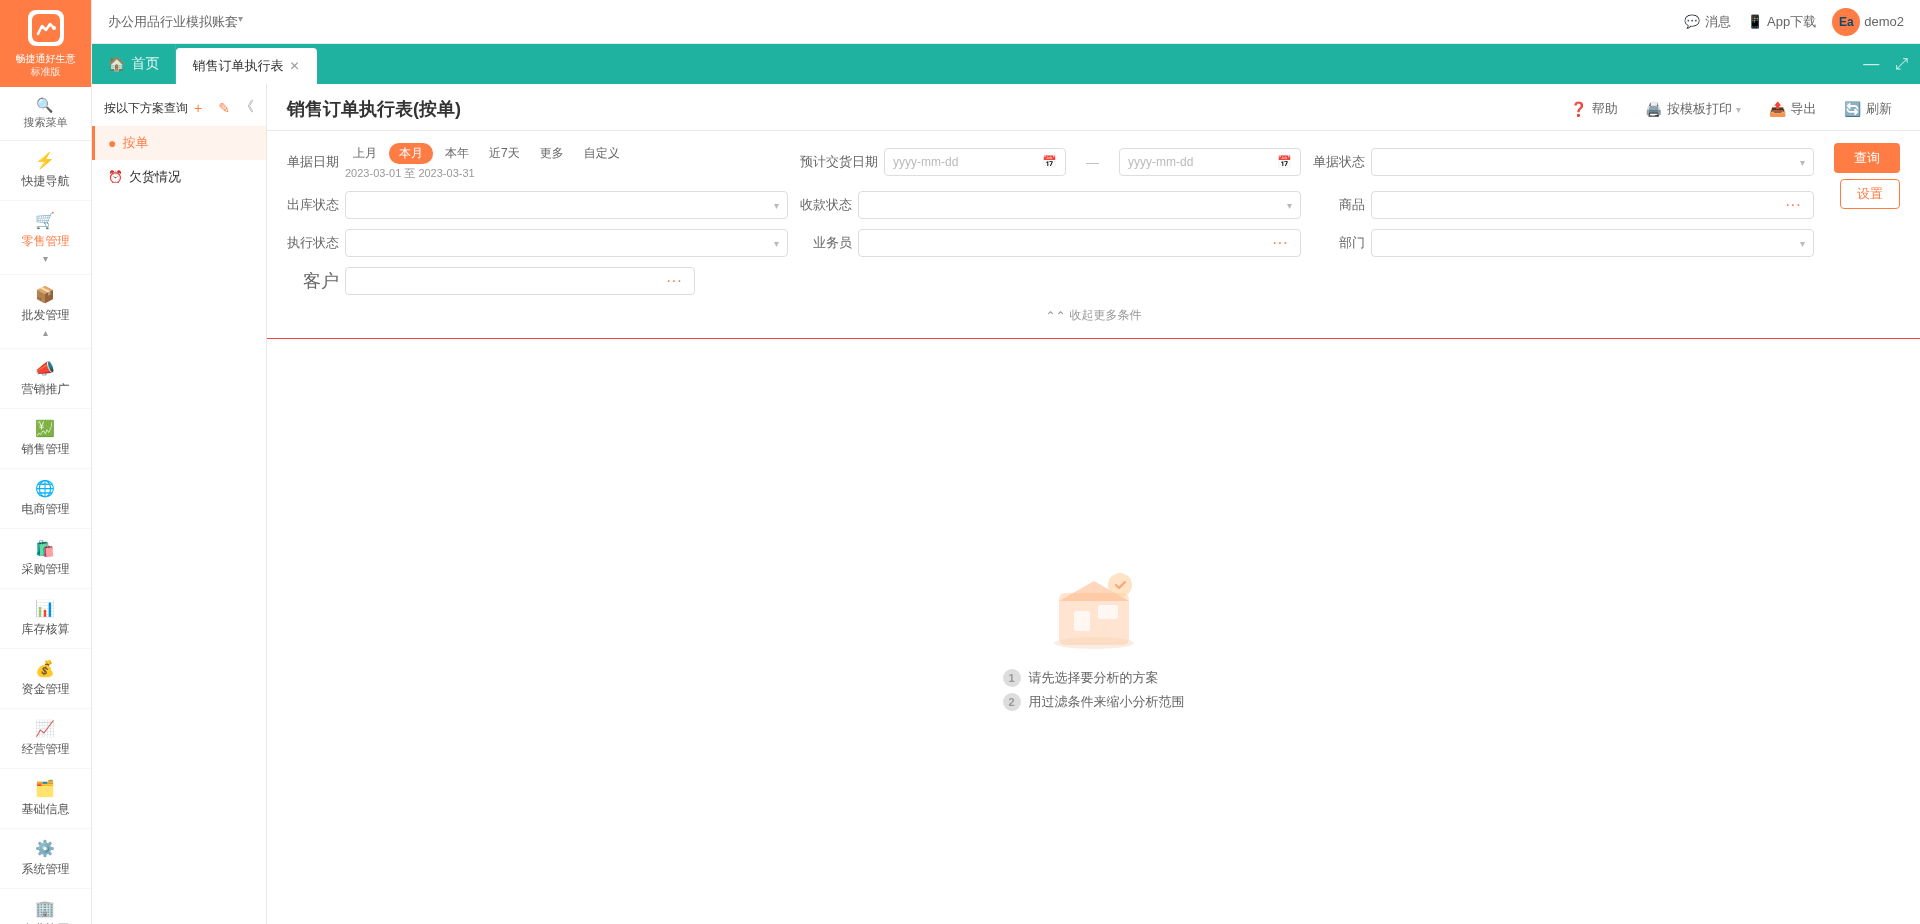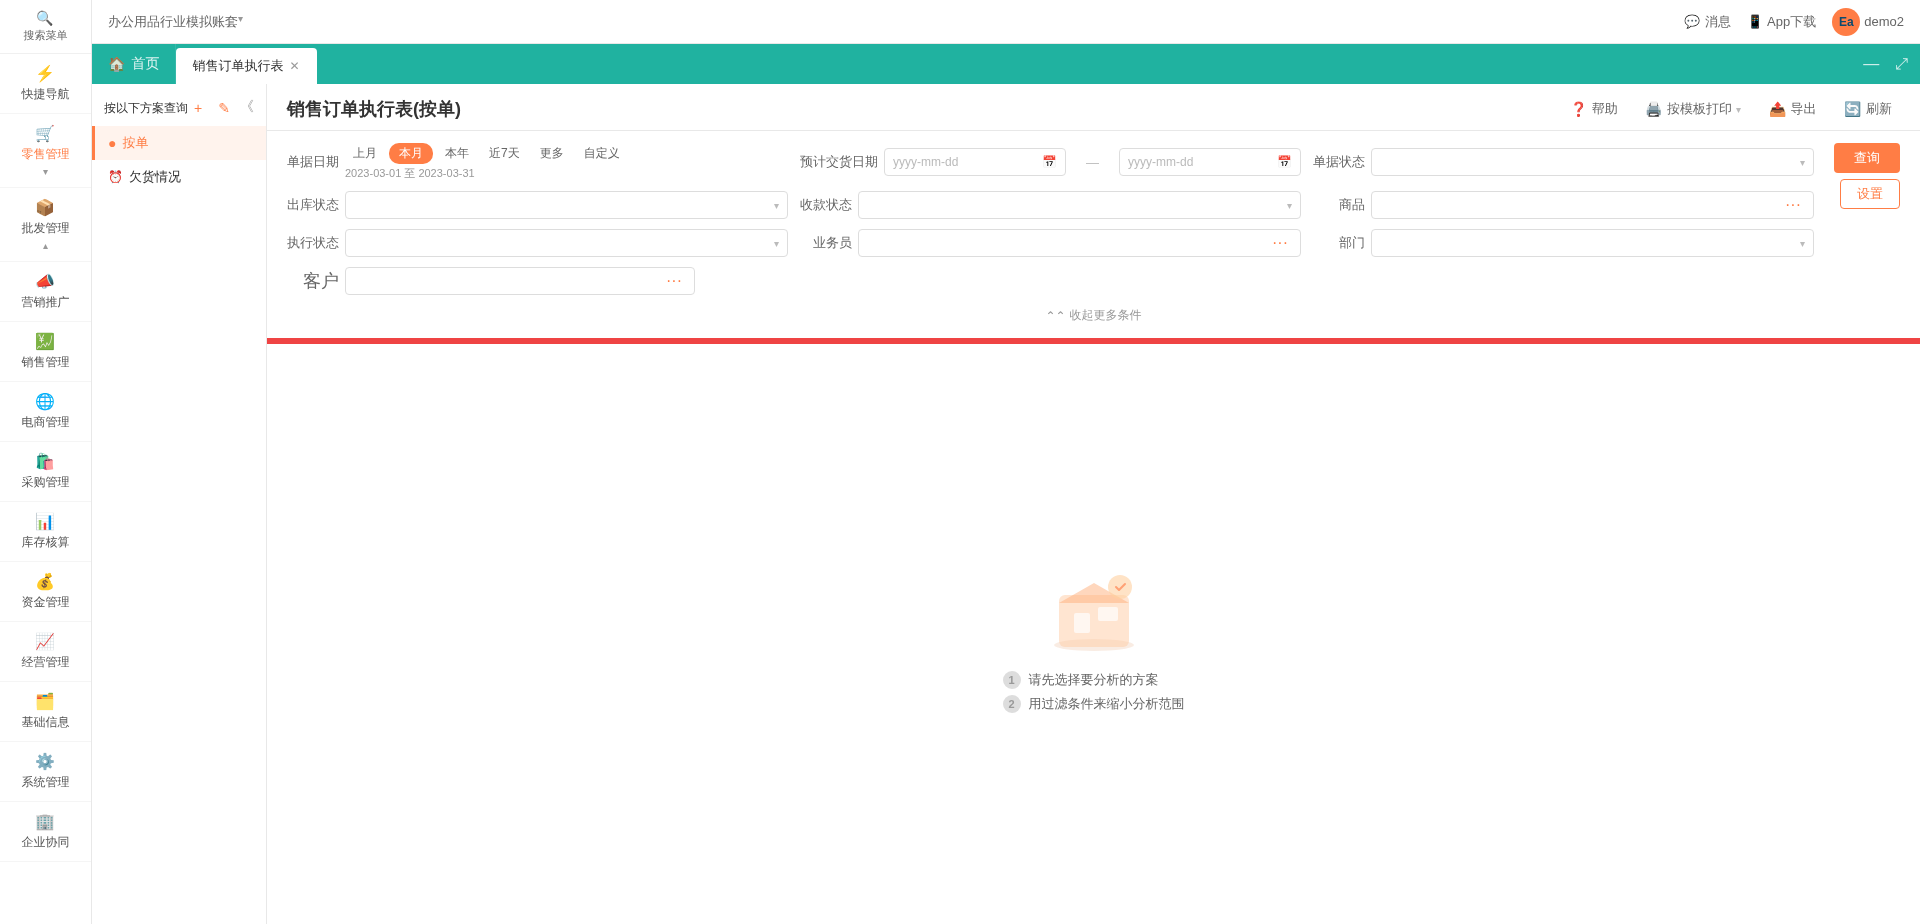--- a/index.html
+++ b/index.html
@@ -242,21 +242,21 @@
       display: flex; align-items: center; gap: 4px;
       color: #666; font-size: 13px; cursor: pointer;
       padding: 4px 8px;
     }
     .page-action-btn .btn-icon { font-size: 14px; color: #ff7d45; }
 
     
     #filter-section {
       background: #fff;
       padding: 12px 20px;
-      border-bottom: 6px solid #ef4444;
+      border-bottom: 1px solid #ef4444;
       flex-shrink: 0;
     }
     .date-tabs {
       display: flex;
       align-items: center;
       gap: 4px;
     }
     .date-tab {
       padding: 2px 8px;
       font-size: 12px;
@@ -395,20 +395,31 @@
       align-items: center;
       justify-content: space-between;
       cursor: pointer;
       min-height: 28px;
     }
   </style>
 </head>
 <body>
 
 <div id="sidebar">
+  <div class="sidebar-logo">
+    <div class="logo-icon">
+      <svg viewBox="0 0 28 28" fill="none" xmlns="http://www.w3.org/2000/svg">
+        <rect width="28" height="28" rx="6" fill="#ff7d45"></rect>
+        <path d="M6 20 L10 12 L14 16 L18 10 L22 14" stroke="#fff" stroke-width="2.5" stroke-linecap="round" stroke-linejoin="round" fill="none"></path>
+        <circle cx="22" cy="14" r="2" fill="#fff"></circle>
+      </svg>
+    </div>
+    <span style="font-size:10px;text-align:center;line-height:1.3;margin-top:2px">畅捷通好生意</span>
+    <span style="font-size:10px;opacity:0.85">标准版</span>
+  </div>
 
   <div class="sidebar-search">
     <div style="font-size:14px">🔍</div>
     <div style="font-size:11px;margin-top:2px">搜索菜单</div>
   </div>
 
   <div class="sidebar-nav-item">
     <div class="nav-icon">⚡</div>
     <span>快捷导航</span>
   </div>

